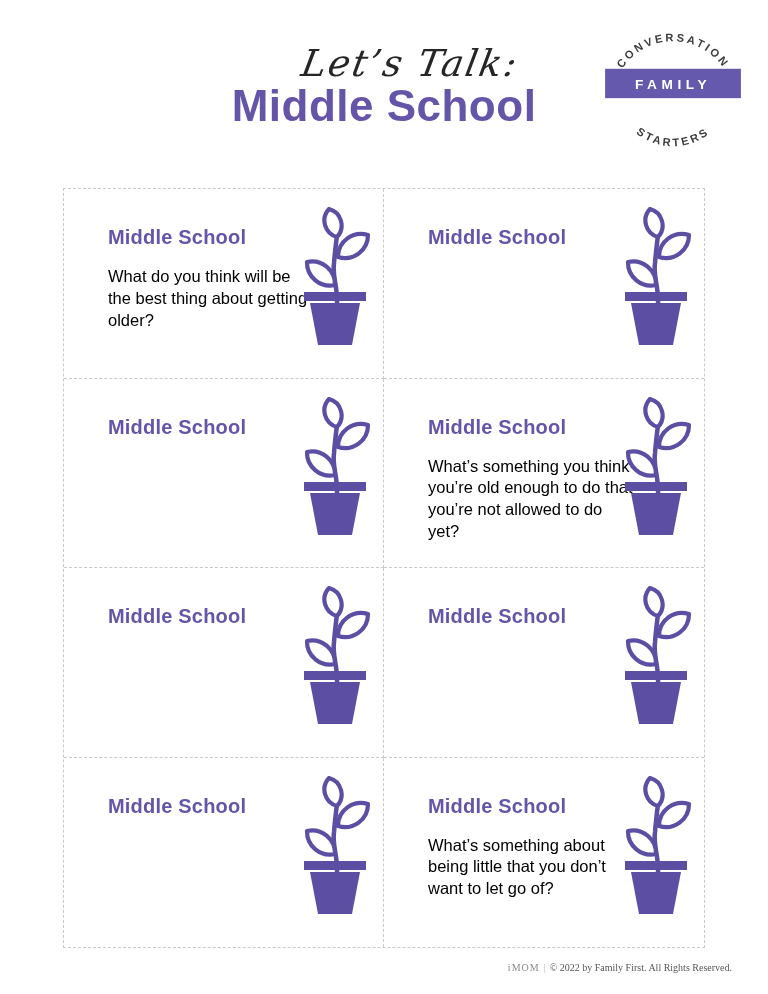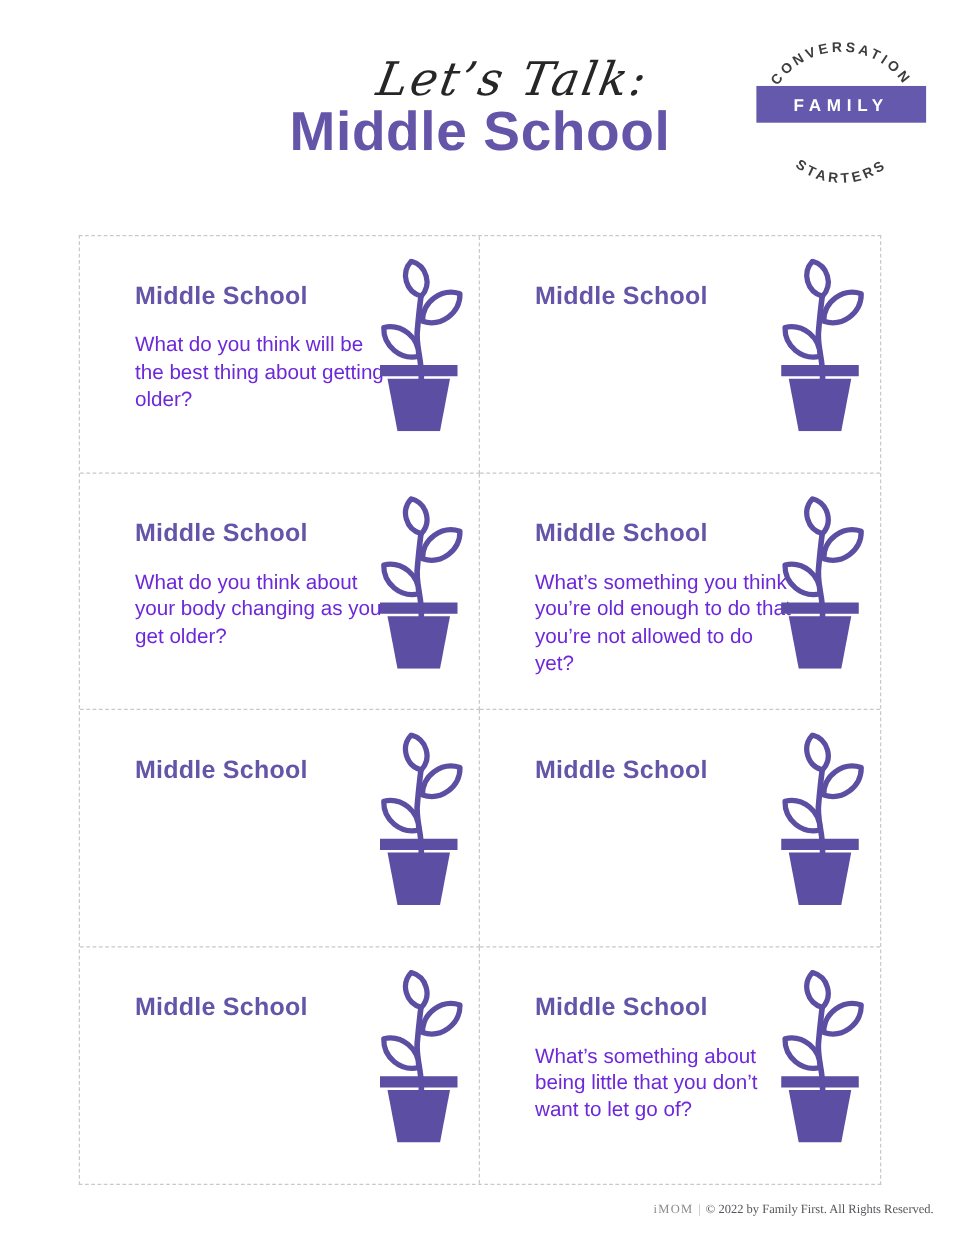--- a/index.html
+++ b/index.html
@@ -39,27 +39,27 @@
     padding:37px 0 0 44px;
   }
   .card:nth-child(2n) { border-right:none; }
   .card:nth-child(n+7) { border-bottom:none; }
   .card h2 {
     margin:0 0 17px 0; font-size:20px; font-weight:700;
     color:#6455A9; letter-spacing:0.2px;
   }
   .card p {
     margin:0; width:205px;
-    font-size:16.5px; line-height:1.32; color:#6d28d9;
+    font-size:16.5px; line-height:1.32; color:#000000;
   }
   .plant { position:absolute; top:18px; right:9px; width:78px; height:138px; }
 
   
   .footer {
-    position:absolute; right:21px; top:962px;
+    position:absolute; right:36px; top:962px;
     font-family:"Liberation Serif", serif; font-size:10px; color:#55565a;
     white-space:nowrap;
   }
   .footer .brand { color:#8b8b8b; letter-spacing:1px; }
   .footer .sep { color:#b9b9b9; margin:0 4px; }
 </style>
 </head>
 <body>
 
 <svg width="0" height="0" style="position:absolute" aria-hidden="true">
@@ -107,21 +107,20 @@
 
   <div class="card">
     <h2>Middle School</h2>
     <svg class="plant">
         <use href="#plant-symbol"></use>
       </svg>
   </div>
 
   <div class="card">
     <h2>Middle School</h2>
-    <p>What do you think about your body changing as you get older?</p>
     <svg class="plant">
         <use href="#plant-symbol"></use>
       </svg>
   </div>
 
   <div class="card">
     <h2>Middle School</h2>
     <p>What’s something you think you’re old enough to do that you’re not allowed to do yet?</p>
     <svg class="plant">
         <use href="#plant-symbol"></use>

